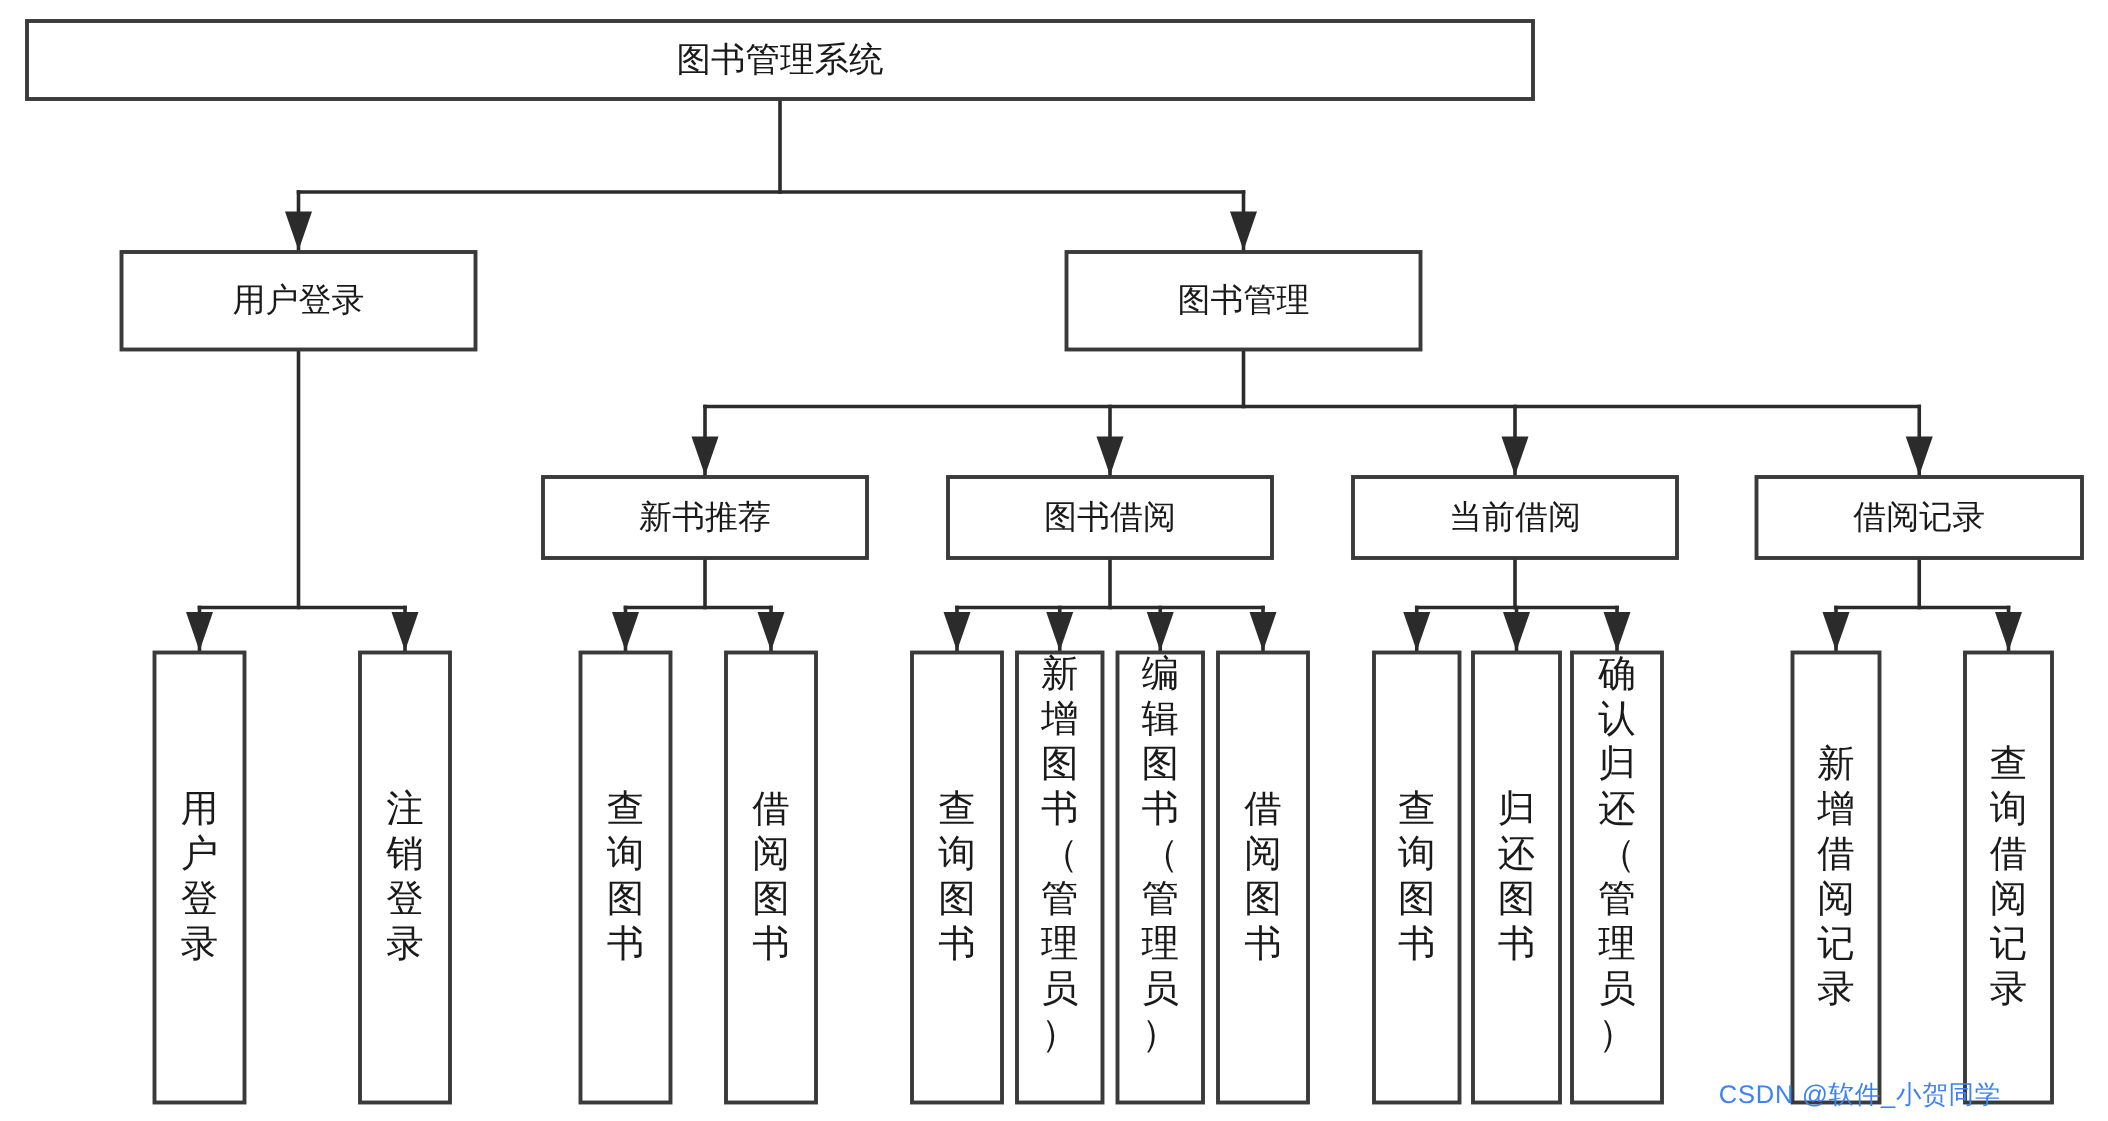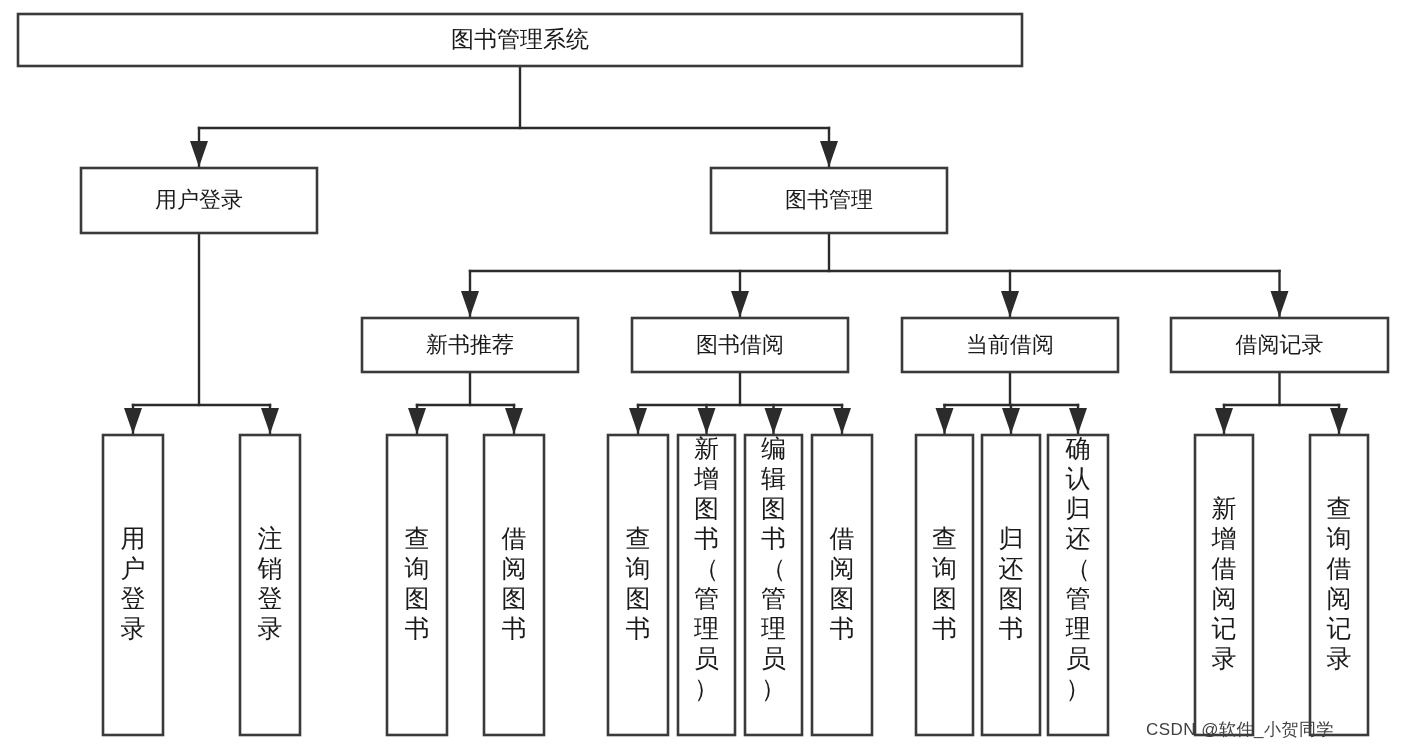--- a/index.html
+++ b/index.html
@@ -56,21 +56,21 @@
   .arrow-head {
     fill: #2b2b2b;
     stroke: none;
   }
   .watermark {
     position: absolute;
     right: 10px;
     bottom: 6px;
     font-family: "Liberation Sans", "DejaVu Sans", sans-serif;
     font-size: 17px;
-    color: #404040;
+    color: #3b82f6;
     letter-spacing: 0.5px;
     white-space: nowrap;
     pointer-events: none;
   }
 </style>
 </head>
 <body>
 
 <div id="diagram-root">
   <svg class="flow" viewBox="0 0 1405 747" xmlns="http://www.w3.org/2000/svg">

